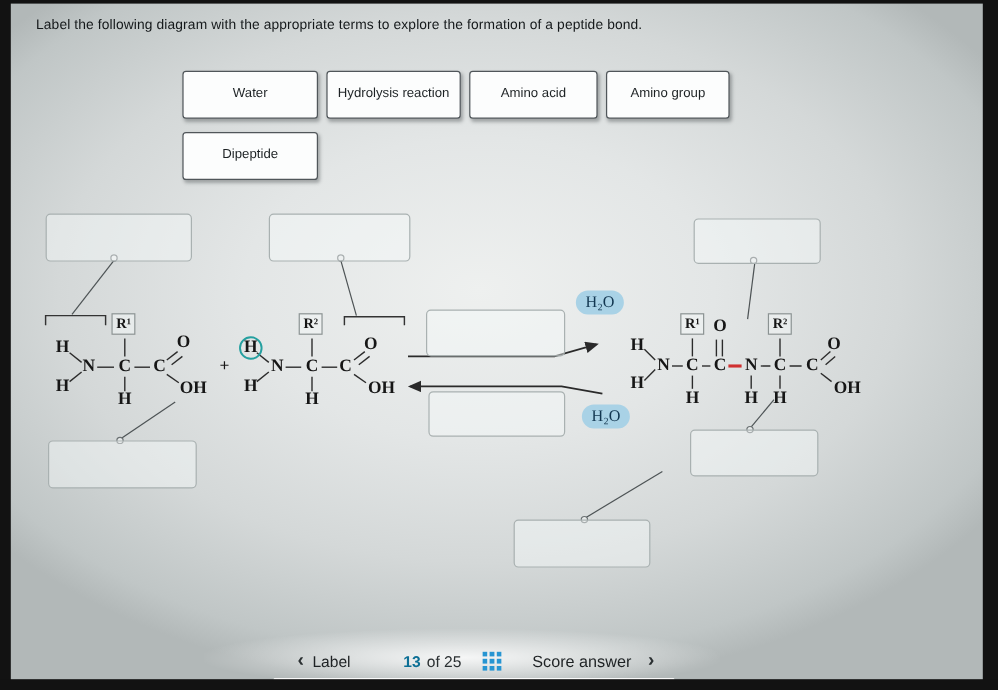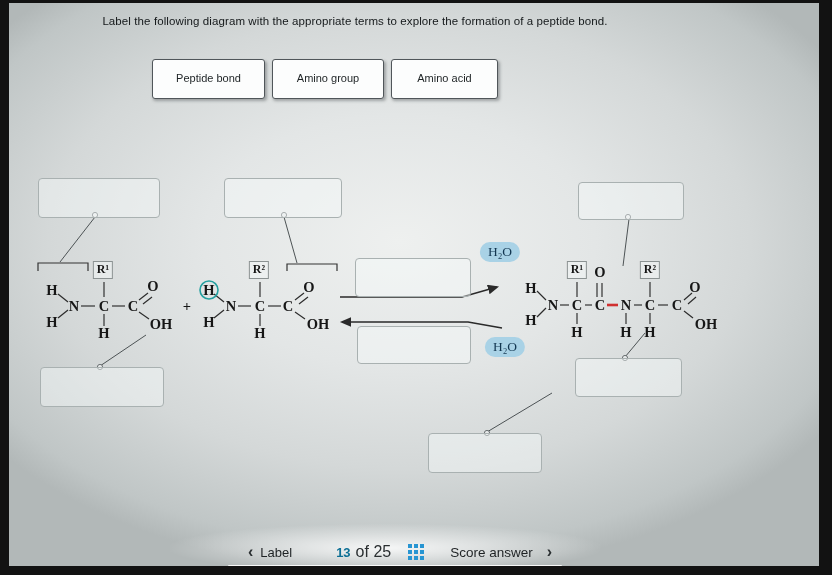--- a/index.html
+++ b/index.html
@@ -15,21 +15,21 @@
     background:radial-gradient(ellipse at center, rgba(255,255,255,0.85), rgba(255,255,255,0) 72%);z-index:2;}
   
   .fr{position:absolute;background:#121212;z-index:20;}
   .fr.top{left:0;top:0;width:832px;height:3px;}
   .fr.left{left:0;top:0;width:9px;height:575px;}
   .fr.right{right:0;top:0;width:13px;height:575px;}
   .fr.bottom{left:0;bottom:0;width:832px;height:9px;}
 
   .page-title{
     position:absolute;left:30px;top:15px;width:650px;
-    font-size:11.5px;color:#14181a;letter-spacing:.1px;z-index:5;text-align:center;
+    font-size:11.5px;color:#14181a;letter-spacing:.1px;z-index:5;
   }
   .terms{
     position:absolute;left:152px;top:59px;z-index:6;
     display:grid;grid-template-columns:113px 112px 107px 103px;
     column-gap:7px;row-gap:11px;
   }
   .term-btn{
     min-height:32px;background:#fcfdfd;border:1px solid #50565a;border-radius:3px;
     display:flex;align-items:center;justify-content:center;text-align:center;
     font-size:11px;color:#1d2224;padding:3px 8px;line-height:1.25;
@@ -50,40 +50,42 @@
     font-family:"Liberation Serif",serif;font-size:13.5px;color:#123650;
     background:#a9d2e6;border-radius:12px;padding:2px 8px;
   }
   .bottom-nav{
     position:absolute;left:248px;top:543px;z-index:6;display:flex;align-items:center;
     color:#1e2224;font-size:13px;
   }
   .chev{font-size:16px;font-weight:bold;color:#2a2f31;line-height:1;}
   .nav-prev-label{margin-left:7px;font-size:13px;}
   .nav-page{margin-left:44px;font-weight:bold;color:#0c6f95;font-size:13px;}
-  .nav-of{margin-left:5px;font-size:16px;color:#2a2f31;}
+  .nav-of{margin-left:5px;font-size:13px;color:#2a2f31;}
   .grid-icon{margin-left:17px;display:inline-block;line-height:0;cursor:pointer;}
   .nav-score{margin-left:26px;font-size:13.5px;cursor:pointer;}
   .nav-next{margin-left:14px;cursor:pointer;}
   .nav-underline{position:absolute;left:228px;top:565px;width:334px;height:2px;
     background:rgba(255,255,255,0.9);border-radius:1px;z-index:6;}
 </style>
 </head>
 <body>
 
 <div class="screen">
 
   <div class="glare"></div>
 
   <div class="page-title">Label the following diagram with the appropriate terms to explore the formation of a peptide bond.</div>
 
   <div class="terms">
-    <div class="term-btn">Peptide bond</div>
+    <div class="term-btn">Water</div>
+    <div class="term-btn">Hydrolysis reaction</div>
+    <div class="term-btn">Amino acid</div>
     <div class="term-btn">Amino group</div>
-    <div class="term-btn">Amino acid</div>
+    <div class="term-btn">Dipeptide</div>
   </div>
 
   <svg class="diagram" width="832" height="575" viewBox="0 0 832 575">
     <defs>
       <marker id="arr" markerWidth="9" markerHeight="8" refX="6.5" refY="3.5" orient="auto">
         <path d="M0,0 L8,3.5 L0,7 z" fill="#2a2a2a"></path>
       </marker>
     </defs>
 
     <g stroke="#2b2b2b" stroke-width="1.15">

